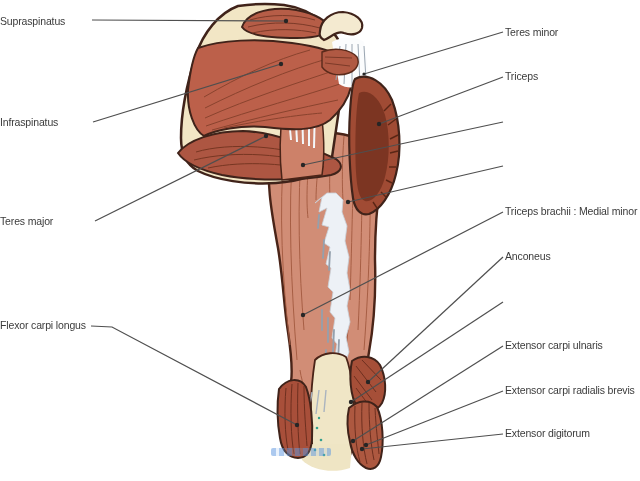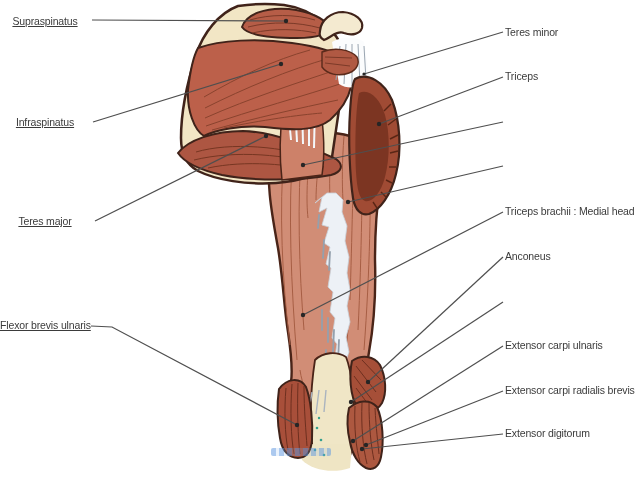--- a/index.html
+++ b/index.html
@@ -6,21 +6,21 @@
   body{
     width:640px;height:481px;position:relative;background:#ffffff;
     font-family:"Liberation Sans",sans-serif;overflow:hidden;
   }
   #stage{position:absolute;left:0;top:0;width:640px;height:481px;}
   svg{position:absolute;left:0;top:0;}
   .label{
     position:absolute;font-size:10.5px;line-height:13px;color:#3b3b3b;
     letter-spacing:-0.15px;white-space:nowrap;
   }
-  .label.left{left:0;width:90px;text-align:center;text-decoration:underline;}
+  .label.left{left:0;width:90px;text-align:left;}
   .label.right{left:505px;text-align:center;}
   #watermark{
     position:absolute;left:271px;top:448px;width:60px;height:8px;
     background:repeating-linear-gradient(90deg, rgba(95,152,224,.65) 0 5px, rgba(150,192,240,.25) 5px 8px);
     filter:blur(.7px);opacity:.8;border-radius:2px;
   }
 </style>
 </head>
 <body>
 
@@ -214,24 +214,24 @@
       <circle cx="351" cy="402" r="2.2"></circle>
         <circle cx="353" cy="441" r="2.2"></circle>
       <circle cx="366" cy="445" r="2.2"></circle>
         <circle cx="362" cy="449" r="2.2"></circle>
     </g>
   </svg>
 
   <div class="label left" style="top:15px">Supraspinatus</div>
   <div class="label left" style="top:116px">Infraspinatus</div>
   <div class="label left" style="top:215px">Teres major</div>
-  <div class="label left" style="top:319px">Flexor brevis ulnaris</div>
+  <div class="label left" style="top:319px">Flexor carpi longus</div>
 
   <div class="label right" style="top:26px">Teres minor</div>
   <div class="label right" style="top:70px">Triceps</div>
-  <div class="label right" style="top:205px">Triceps brachii : Medial head</div>
+  <div class="label right" style="top:205px">Triceps brachii : Medial minor</div>
   <div class="label right" style="top:250px">Anconeus</div>
   <div class="label right" style="top:339px">Extensor carpi ulnaris</div>
   <div class="label right" style="top:384px">Extensor carpi radialis brevis</div>
   <div class="label right" style="top:427px">Extensor digitorum</div>
 
   <div id="watermark"></div>
 </div>
 
 </body></html>

